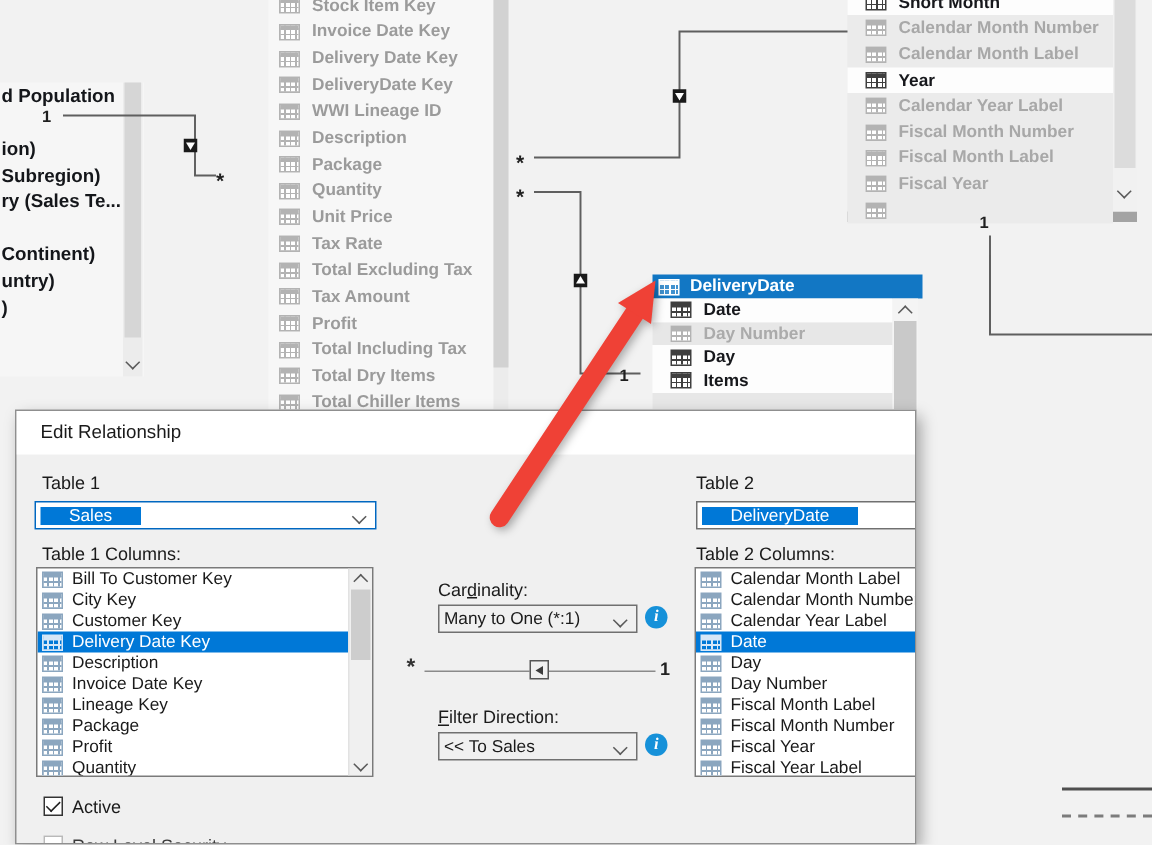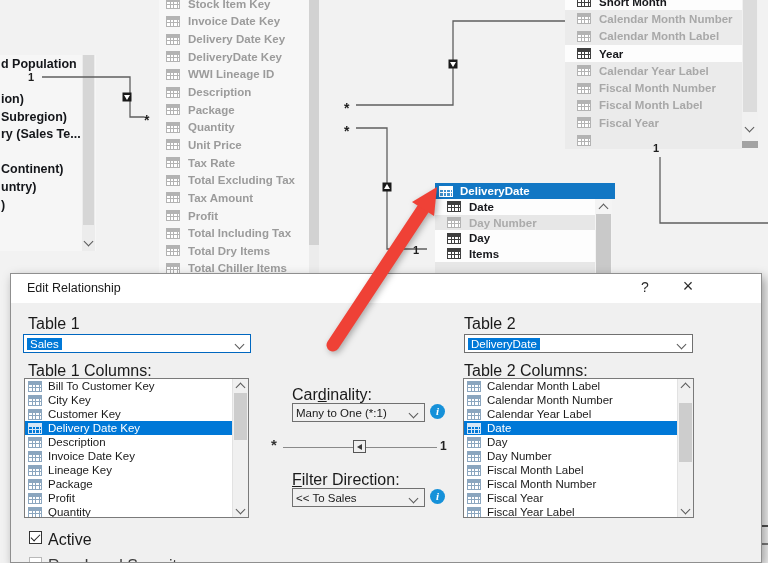--- a/index.html
+++ b/index.html
@@ -13,21 +13,21 @@
 
   
   #left-table{left:0;top:55px;width:96px;height:196px;background:#f6f6f6;}
   .lt-row{height:17.6px;display:flex;align-items:center;font-size:12.5px;
           font-weight:bold;color:#14161a;padding-left:1px;white-space:nowrap;overflow:hidden;}
   #left-scroll{left:82px;top:55px;width:13px;height:196px;background:#ececec;}
   #left-scroll .thumb{position:absolute;left:1px;top:0;width:11px;height:170px;background:#d6d6d6;}
   #left-scroll .chev{position:absolute;left:3px;bottom:6px;}
 
   
-  #sales-table{left:159px;top:0;width:160px;height:273px;background:#f7f7f7;}
+  #sales-table{left:179px;top:0;width:160px;height:273px;background:#f7f7f7;}
   #sales-rows{position:absolute;left:0;top:-5px;width:150px;}
   .sf-row{height:17.65px;display:flex;align-items:center;gap:8px;padding-left:7px;
           font-size:11.5px;font-weight:bold;color:#9b9b9b;white-space:nowrap;overflow:hidden;}
   #sales-scroll{position:absolute;left:150px;top:0;width:10px;height:273px;background:#ececec;}
   #sales-scroll .thumb{position:absolute;left:0;top:0;width:10px;height:245px;background:#d2d2d2;}
 
   
   #right-table{left:565px;top:0;width:193px;height:141px;background:#ebebeb;border-bottom:7px solid #a3a3a3;}
   #right-rows{position:absolute;left:0;top:-7px;width:177px;}
   .rt-row{height:17.3px;display:flex;align-items:center;gap:8px;padding-left:12px;
@@ -73,37 +73,37 @@
 
   
   svg.layer{position:absolute;left:0;top:0;z-index:2;pointer-events:none;}
   #arrow-layer{z-index:20;filter:drop-shadow(2px 2px 3px rgba(0,0,0,.3));}
 
   
   #edge-solid-line{left:708px;top:525px;width:60px;height:0;border-top:2px solid #4f4f4f;}
   #edge-dashed-line{left:708px;top:543px;width:60px;height:0;border-top:2px dashed #7c7c7c;}
 
   
-  #dialog{left:10px;top:273px;width:752px;height:290px;background:#f0f0f0;z-index:10;
+  #dialog{left:10px;top:273px;width:601px;height:290px;background:#f0f0f0;z-index:10;
           border:1px solid #8f8f8f;box-sizing:border-box;overflow:hidden;
           box-shadow:3px 4px 10px rgba(0,0,0,.35);}
   #dlg-titlebar{left:0;top:0;width:100%;height:29px;background:#ffffff;}
   #dlg-title{position:absolute;left:16px;top:7px;font-size:12.5px;color:#1a1a1a;}
   #dlg-help{position:absolute;left:626px;top:5px;font-size:14px;color:#2b2b2b;width:16px;text-align:center;}
   #dlg-close{position:absolute;left:668px;top:2px;font-size:18px;color:#2b2b2b;width:18px;text-align:center;}
 
-  .dlg-label{position:absolute;font-size:16px;color:#1a1a1a;white-space:nowrap;}
+  .dlg-label{position:absolute;font-size:12px;color:#1a1a1a;white-space:nowrap;}
 
   .combo{position:absolute;height:19px;background:#fff;border:1px solid #707070;
          box-sizing:border-box;font-size:11.5px;display:flex;align-items:center;
          padding-left:3px;color:#1a1a1a;white-space:nowrap;}
   .combo .chev{position:absolute;right:7px;top:6px;}
   .combo.focused{border:1px solid #0067c0;}
   .combo.gray{background:#f0f0f0;}
-  .sel-text{background:#0078d7;color:#fff;padding:0 3px;}
+  .sel-text{background:#0078d7;color:#fff;padding:0 19px;}
 
   .listbox{position:absolute;background:#fff;border:1px solid #7a7a7a;box-sizing:border-box;overflow:hidden;}
   .dlg-row{height:14px;display:flex;align-items:center;gap:6px;padding-left:3px;
            font-size:11.5px;color:#1a1a1a;white-space:nowrap;}
   .dlg-row.selected{background:#0078d7;color:#fff;}
   .lb-scroll{position:absolute;right:0;top:0;width:15px;height:100%;background:#f0f0f0;border-left:1px solid #e2e2e2;}
   .lb-scroll .chev{position:absolute;left:4px;}
   .lb-scroll .chev.up{top:5px;}
   .lb-scroll .chev.down{bottom:4px;}
   .lb-scroll .thumb{position:absolute;left:1px;width:13px;background:#cdcdcd;}

